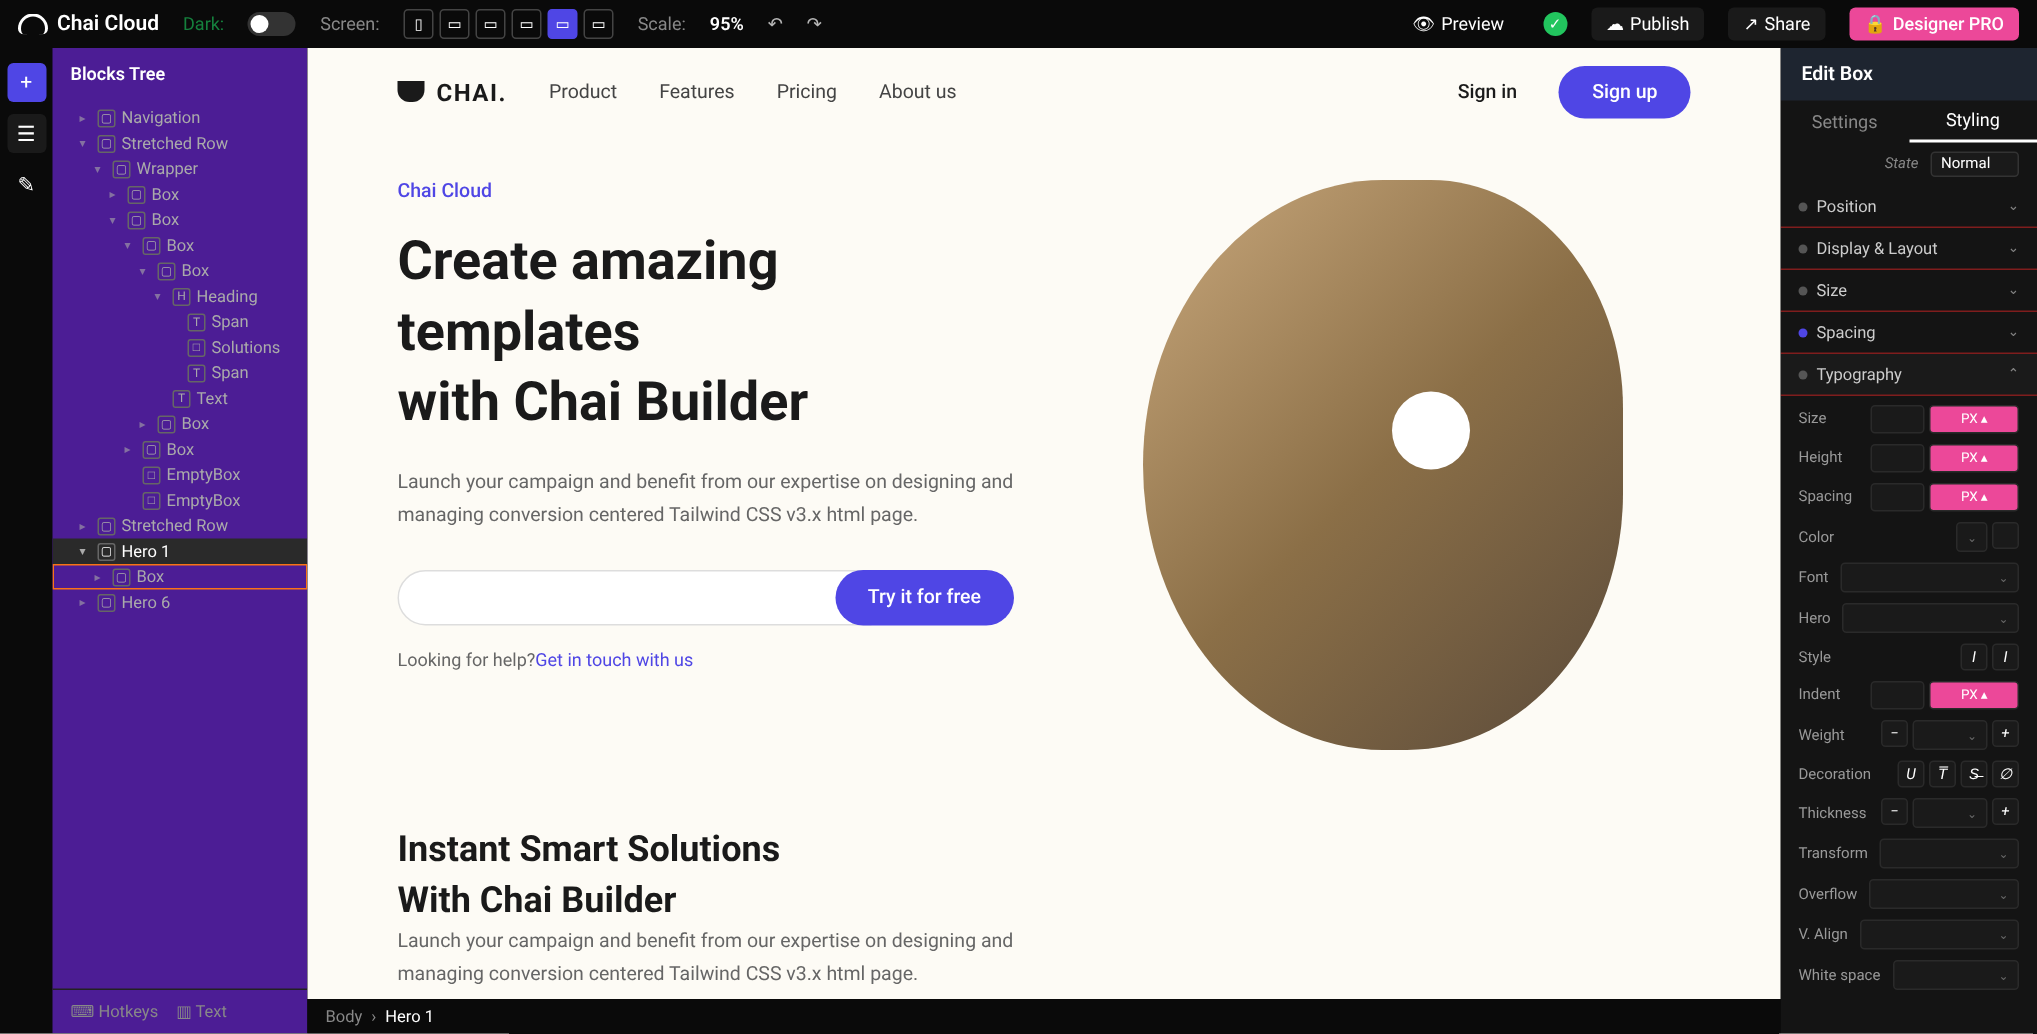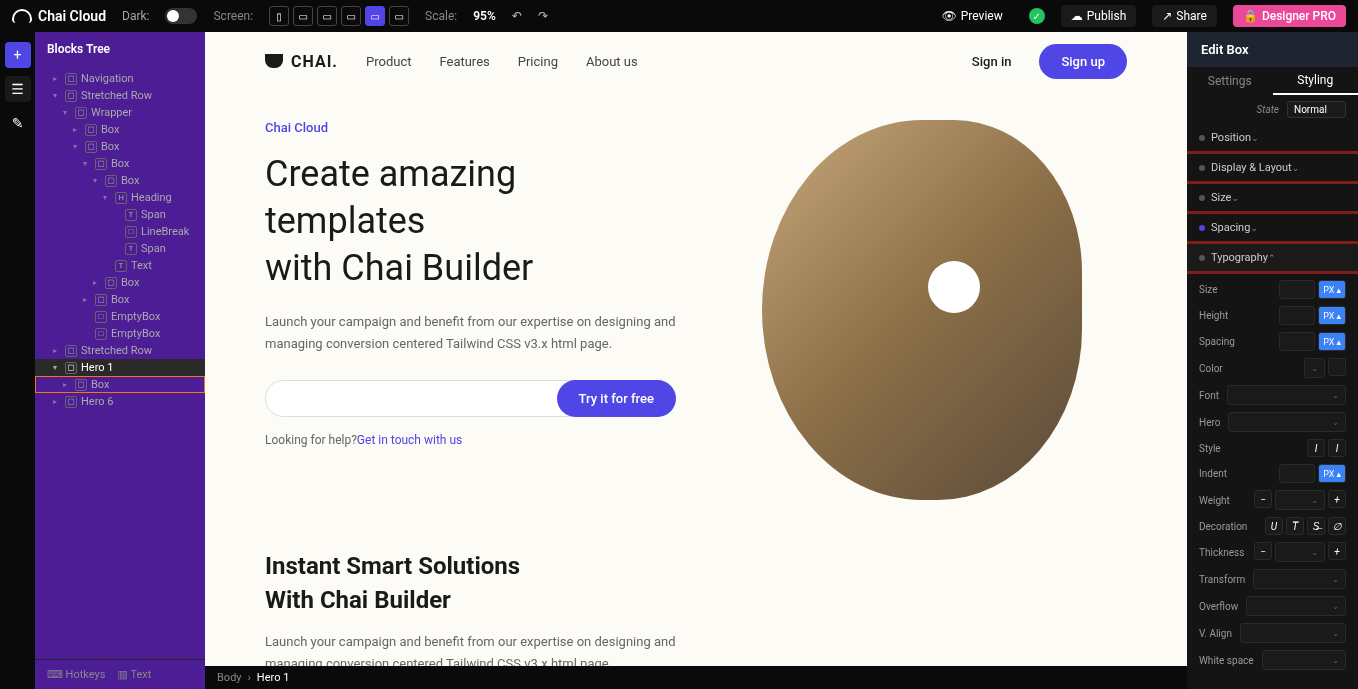--- a/index.html
+++ b/index.html
@@ -36,64 +36,64 @@
 .stage{flex:1;background:#fdfbf5;color:#1a1a1a;overflow:hidden;position:relative}
 .page-nav{height:58px;display:flex;align-items:center;padding:0 60px;gap:28px;font-size:13px}
 .brand{display:flex;align-items:center;gap:8px;font-weight:700;font-size:16px;letter-spacing:1px}
 .brand-icon{width:18px;height:14px;background:#1a1a1a;border-radius:0 0 8px 8px;position:relative}
 .nav-link{color:#444;cursor:pointer}
 .signin{color:#1a1a1a;font-weight:500;cursor:pointer}
 .signup{background:#4f46e5;color:#fff;padding:10px 22px;border-radius:22px;font-weight:500;cursor:pointer;font-size:13px}
 .hero{display:flex;padding:30px 60px;gap:40px}
 .hero-left{flex:1;max-width:480px}
 .eyebrow{color:#4f46e5;font-size:13px;margin-bottom:16px;font-weight:500}
-.h1{font-size:36px;font-weight:400;line-height:1.3;color:#1a1a1a;margin-bottom:20px}
+.h1{font-size:36px;font-weight:700;line-height:1.3;color:#1a1a1a;margin-bottom:20px}
 .lead{font-size:13px;color:#666;line-height:1.7;margin-bottom:24px}
 .cta-row{display:flex;gap:0;margin-bottom:16px}
 .email-input{flex:1;border:1px solid #ddd;border-radius:24px 0 0 24px;padding:10px 18px;font-size:13px;background:#fff}
 .cta-btn{background:#4f46e5;color:#fff;border:none;border-radius:24px;padding:10px 22px;font-size:13px;font-weight:500;margin-left:-24px;cursor:pointer}
 .help{font-size:12px;color:#666}
 .help a{color:#4f46e5;text-decoration:none}
 .hero-right{flex:1;position:relative;display:flex;align-items:center;justify-content:center}
 .blob{width:320px;height:380px;background:linear-gradient(135deg,#c9a87c 0%,#8b6f47 50%,#5a4a3a 100%);border-radius:50% 40% 45% 50%;position:relative;overflow:hidden}
 .play{position:absolute;width:52px;height:52px;background:#fff;border-radius:50%;top:44%;left:58%;transform:translate(-50%,-50%);display:flex;align-items:center;justify-content:center;cursor:pointer}
 .section2{padding:20px 60px}
-.h2{font-size:24px;font-weight:700;line-height:1.4;color:#1a1a1a;margin-bottom:14px}
+.h2{font-size:24px;font-weight:700;line-height:1.4;color:#1a1a1a;}
 .crumbs{height:23px;background:#0a0a0a;display:flex;align-items:center;padding:0 12px;font-size:11px;color:#888;gap:6px}
 .rpanel{width:171px;background:#141414;display:flex;flex-direction:column;font-size:11px}
 .rp-title{background:#1e2530;padding:10px 14px;font-weight:600;font-size:13px}
 .rp-tabs{display:flex;height:28px;font-size:12px}
 .rp-tab{flex:1;display:flex;align-items:center;justify-content:center;cursor:pointer;color:#888}
 .rp-tab.active{color:#fff;border-bottom:2px solid #fff}
 .rp-state{display:flex;align-items:center;justify-content:flex-end;padding:6px 12px;gap:8px;font-style:italic;color:#888;font-size:10px}
 .rp-select{background:#1a1a1a;border:1px solid #333;color:#fff;padding:2px 18px 2px 6px;border-radius:3px;font-size:10px;appearance:none;position:relative}
-.rp-section{display:flex;align-items:center;padding:7px 12px;cursor:pointer;color:#ccc;border-bottom:3px solid #7f1d1d}
+.rp-section{display:flex;align-items:center;justify-content:space-between;padding:7px 12px;cursor:pointer;color:#ccc;border-bottom:1px solid #7f1d1d}
 .rp-section.open{background:#1a1a1a}
 .rp-dot{width:6px;height:6px;border-radius:50%;background:#555;margin-right:6px}
 .rp-dot.blue{background:#4f46e5}
 .rp-body{padding:6px 12px;display:flex;flex-direction:column;gap:7px}
 .rp-row{display:flex;align-items:center;justify-content:space-between;gap:8px}
 .rp-label{color:#999;font-size:10px;flex-shrink:0}
 .rp-input{background:#1a1a1a;border:1px solid #2a2a2a;color:#fff;padding:3px 4px;border-radius:3px;font-size:10px;width:36px;text-align:center}
-.rp-unit{background:#3b82f6;border:1px solid #2a2a2a;color:#fff;padding:3px 4px;border-radius:3px;font-size:9px;display:flex;align-items:center;gap:2px}
+.rp-unit{background:#ec4899;border:1px solid #2a2a2a;color:#fff;padding:3px 20px;border-radius:3px;font-size:9px;display:flex;align-items:center;gap:2px}
 .rp-wide{flex:1;background:#1a1a1a;border:1px solid #2a2a2a;border-radius:3px;height:20px;display:flex;align-items:center;padding:0 6px;justify-content:flex-end;color:#666;font-size:8px}
 .rp-btns{display:flex;gap:3px}
 .rp-sq{width:18px;height:18px;background:#1a1a1a;border:1px solid #2a2a2a;border-radius:3px;display:flex;align-items:center;justify-content:center;font-size:10px;cursor:pointer;font-style:italic}
 .label-grp{display:flex;align-items:center}
 .chev{font-size:9px;opacity:.6}
 </style>
 </head>
 <body>
 
 <div class="topbar">
   <div class="logo">
     <span class="logo-icon"></span>
     <span>Chai Cloud</span>
   </div>
-  <span style="color:#a3a3a3">Dark:</span>
+  <span style="color:#15803d">Dark:</span>
   <div class="toggle"></div>
   <span style="color:#888">Screen:</span>
   <div class="screen-icons">
     <div class="screen-btn">▯</div>
     <div class="screen-btn">▭</div>
     <div class="screen-btn">▭</div>
     <div class="screen-btn">▭</div>
     <div class="screen-btn active">▭</div>
     <div class="screen-btn">▭</div>
   </div>
@@ -172,21 +172,21 @@
           <span>Heading</span>
         </div>
         <div class="tree-item" style="padding-left: 78px;">
           <span class="caret"></span>
           <span class="ticon">T</span>
           <span>Span</span>
         </div>
         <div class="tree-item" style="padding-left: 78px;">
           <span class="caret"></span>
           <span class="ticon">□</span>
-          <span>LineBreak</span>
+          <span>Solutions</span>
         </div>
         <div class="tree-item" style="padding-left: 78px;">
           <span class="caret"></span>
           <span class="ticon">T</span>
           <span>Span</span>
         </div>
         <div class="tree-item" style="padding-left: 68px;">
           <span class="caret"></span>
           <span class="ticon">T</span>
           <span>Text</span>

